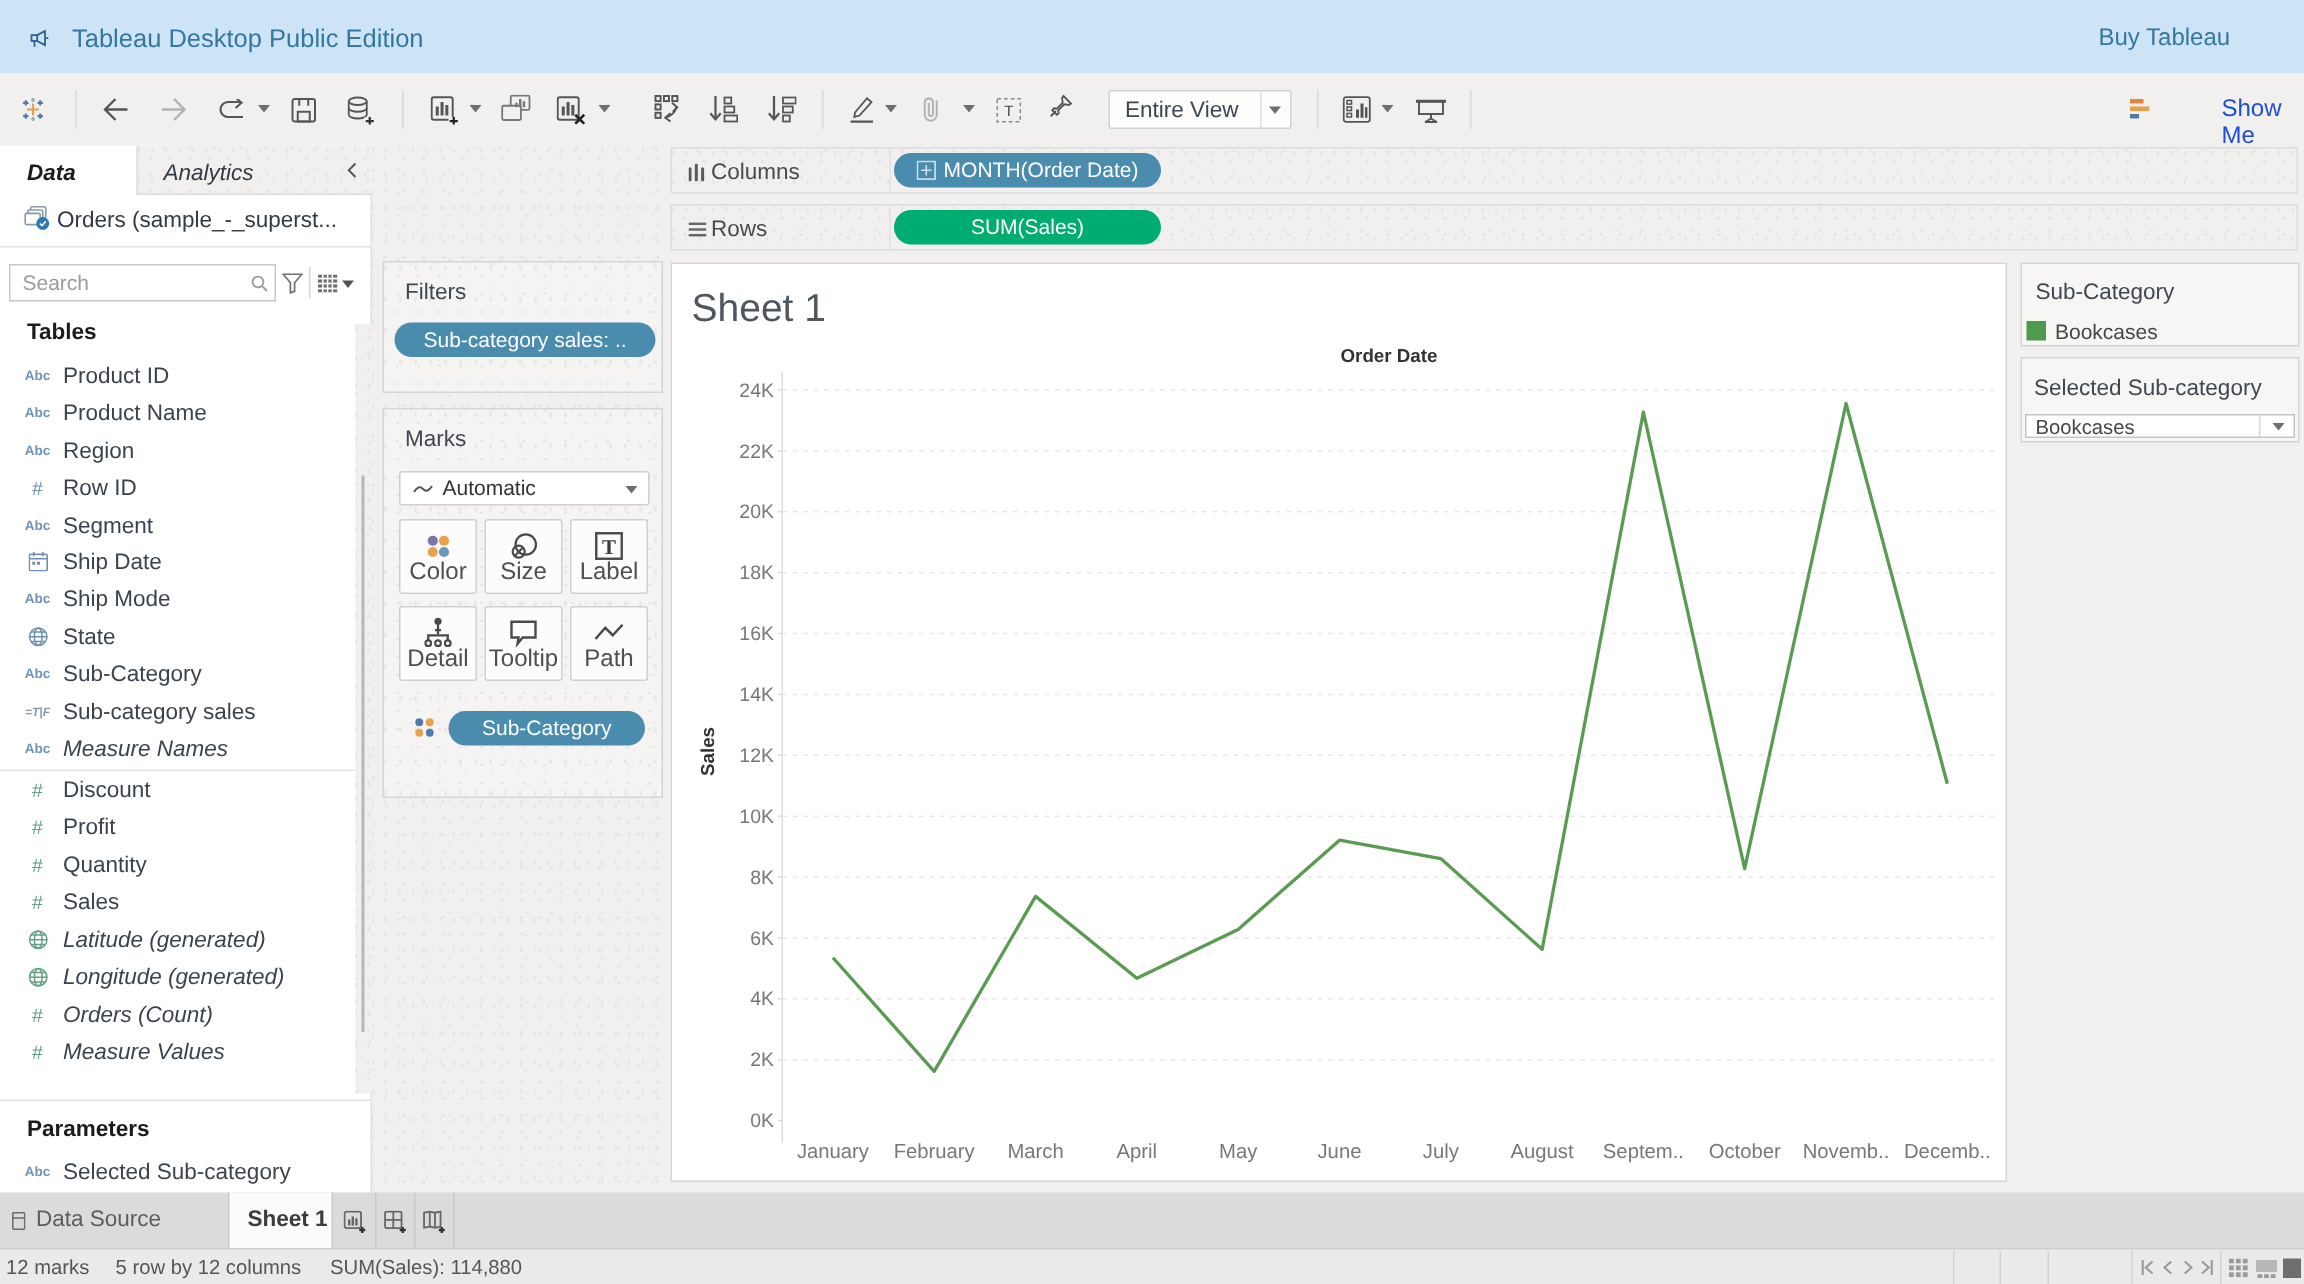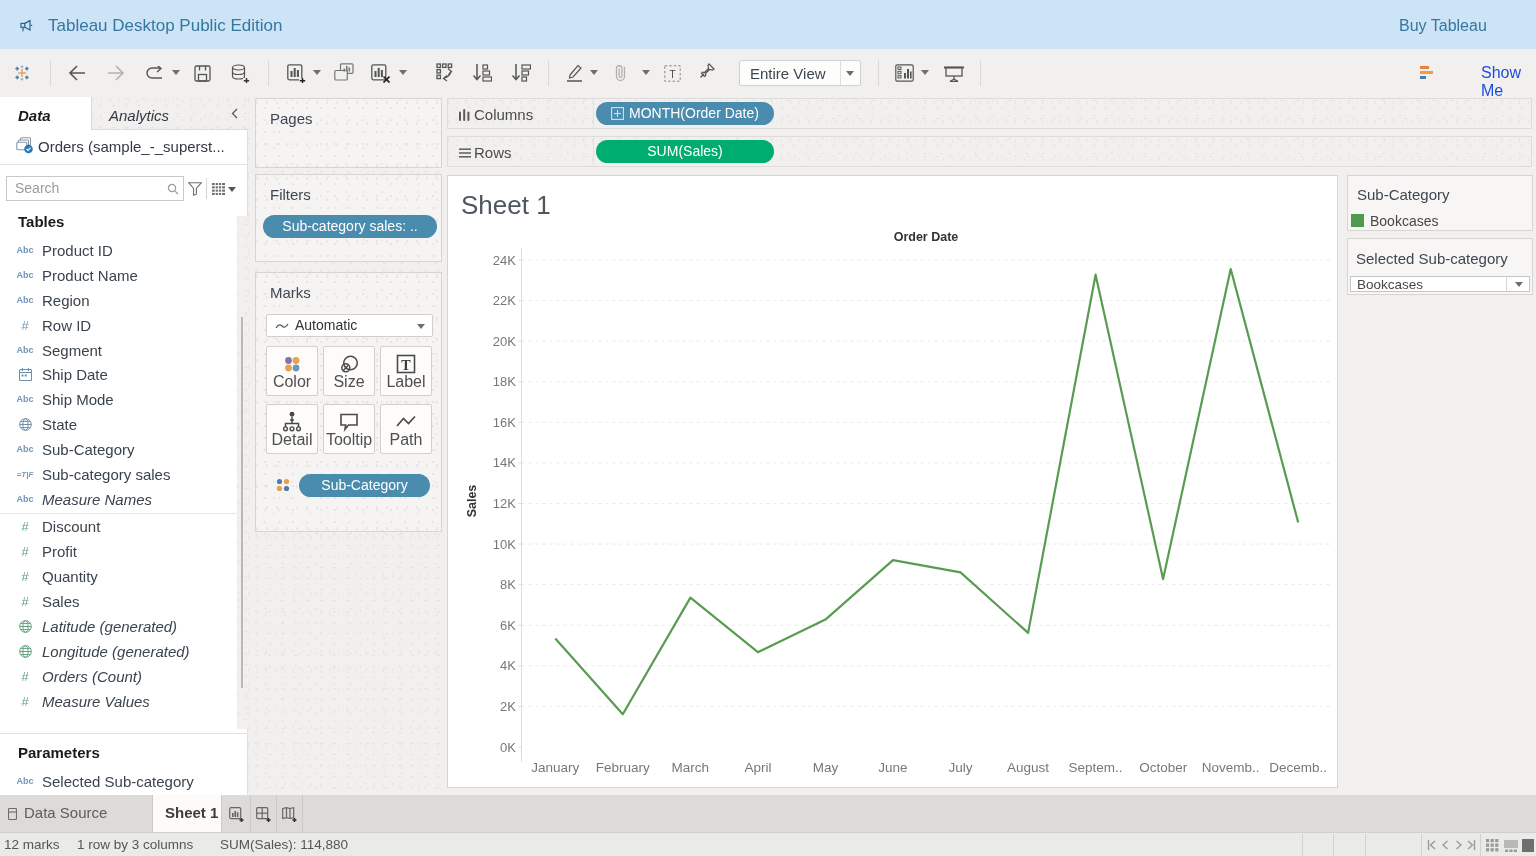--- a/index.html
+++ b/index.html
@@ -427,23 +427,20 @@
     </div>
   <div class="abs" style="left:0; top:636px; width:248px; height:1px; background:#e3e2e0;"></div>
   <div class="abs" style="left:18px; top:647px; font-size:15px; font-weight:bold; color:#1b1b1b;">Parameters</div>
   <div class="fieldrow" style="top:672px;">
       <span class="ic abc">Abc</span>
       <span class="nm">Selected Sub-category</span>
     </div>
 </div>
 
 <div id="shelfcol" class="abs stip">
-  <div class="shcard card stipl" style="top:1px; height:70px;">
-      <div class="shlabel" style="top:11px;">Pages</div>
-    </div>
   <div class="shcard card stipl" style="top:77px; height:88px;">
     <div class="shlabel" style="top:11px;">Filters</div>
     <div class="pill bluepill" style="left:7px; top:40px; width:174px;">Sub-category sales: ..</div>
   </div>
   <div class="shcard card stipl" style="top:175px; height:260px;">
     <div class="shlabel" style="top:11px;">Marks</div>
     <div class="abs" style="left:10px; top:41px; width:167px; height:23px; background:#fff; border:1px solid #d2d0ce; border-radius:2px; font-size:14px; color:#333; line-height:21px;">
       <svg style="position:absolute;left:8px;top:6px;" width="14" height="10" viewBox="0 0 14 10">
           <path d="M1 7 Q4 2 7 5 T13 3" fill="none" stroke="#555" stroke-width="1.3"></path>
         </svg>
@@ -670,21 +667,21 @@
           <line x1="12.5" y1="11" x2="12.5" y2="15"></line>
           <line x1="10.5" y1="13" x2="14.5" y2="13"></line>
         </g>
       </svg>
       <div class="abs" style="left:302px; top:0; width:1px; height:37px; background:#cbcac8;"></div>
     </div>
 </div>
 
 <div id="statusbar" class="abs">
   <div class="abs" style="left:4px; top:4px;">12 marks</div>
-  <div class="abs" style="left:77px; top:4px;">1 row by 3 columns</div>
+  <div class="abs" style="left:77px; top:4px;">5 row by 12 columns</div>
   <div class="abs" style="left:220px; top:4px;">SUM(Sales): 114,880</div>
   <div class="ssep" style="left:1302px;"></div>
   <div class="ssep" style="left:1333px;"></div>
   <div class="ssep" style="left:1365px;"></div>
   <div class="ssep" style="left:1421px;"></div>
   <div class="ssep" style="left:1480px;"></div>
   <div id="statusicons">
       <svg class="abs" style="left:1427px; top:7px;" width="10" height="10" viewBox="0 0 10 10">
         <g stroke="#9a9a9a" stroke-width="1.4" fill="none">
           <line x1="1.5" y1="0" x2="1.5" y2="10"></line>

